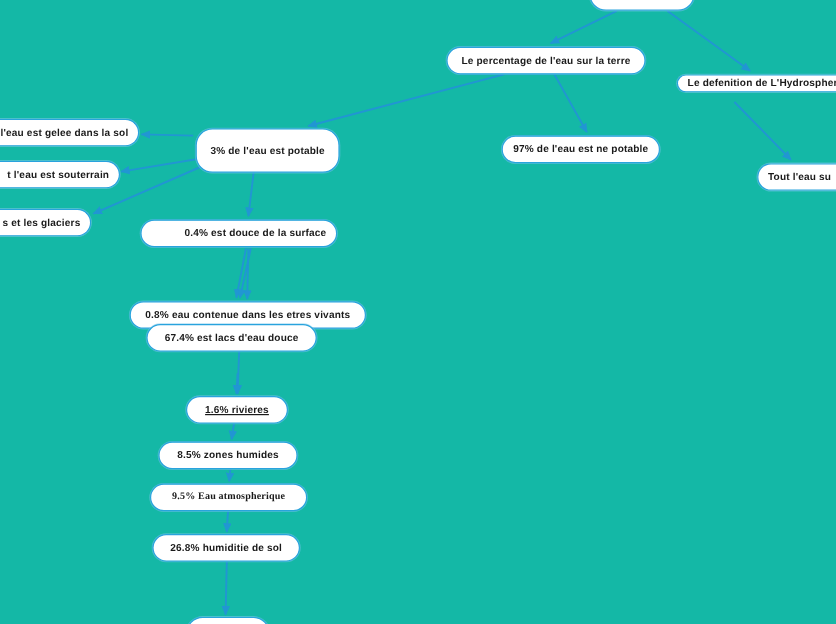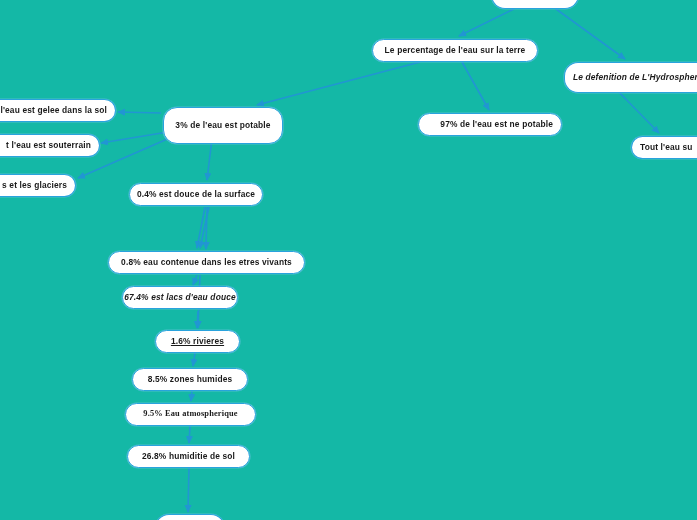--- a/index.html
+++ b/index.html
@@ -108,48 +108,48 @@
       </g>
   </svg>
 
   <div id="node-layer">
       <div class="node clip-top" style="left: 491px; top: -14px; width: 88px; height: 23px;">
         <span class="label"></span>
       </div>
       <div class="node" style="left: 372px; top: 39px; width: 166px; height: 23px;">
         <span class="label">Le percentage de l'eau sur la terre</span>
       </div>
-      <div class="node clip-right" style="left: 564px; top: 62px; width: 133px; height: 31px; font-style: italic;">
+      <div class="node clip-right" style="left: 564px; top: 62px; width: 133px; height: 15px;">
         <span class="label">Le defenition de L'Hydrospher</span>
       </div>
-      <div class="node" style="left: 418px; top: 113px; width: 144px; height: 23px; justify-content: flex-end;">
+      <div class="node" style="left: 418px; top: 113px; width: 132px; height: 23px;">
         <span class="label">97% de l'eau est ne potable</span>
       </div>
       <div class="node clip-right" style="left: 631px; top: 136px; width: 66px; height: 23px; text-align: right;">
         <span class="label">Tout l'eau su</span>
       </div>
       <div class="node" style="left: 163px; top: 107px; width: 120px; height: 37px;">
         <span class="label">3% de l'eau est potable</span>
       </div>
       <div class="node clip-left" style="left: -32px; top: 99px; width: 148px; height: 23px;">
         <span class="label">l'eau est gelee dans la sol</span>
       </div>
       <div class="node clip-left" style="left: -24px; top: 134px; width: 124px; height: 23px;">
         <span class="label">t l'eau est souterrain</span>
       </div>
       <div class="node clip-left" style="left: -30px; top: 174px; width: 106px; height: 23px;">
         <span class="label">s et les glaciers</span>
       </div>
-      <div class="node" style="left: 129px; top: 183px; width: 134px; height: 23px;">
+      <div class="node" style="left: 117px; top: 183px; width: 164px; height: 23px; justify-content: flex-end;">
         <span class="label">0.4% est douce de la surface</span>
       </div>
       <div class="node" style="left: 108px; top: 251px; width: 197px; height: 23px;">
         <span class="label">0.8% eau contenue dans les etres vivants</span>
       </div>
-      <div class="node" style="left: 122px; top: 286px; width: 116px; height: 23px; font-style: italic;">
+      <div class="node" style="left: 122px; top: 270px; width: 142px; height: 23px;">
         <span class="label">67.4% est lacs d'eau douce</span>
       </div>
       <div class="node" style="left: 155px; top: 330px; width: 85px; height: 23px; text-decoration: underline;">
         <span class="label">1.6% rivieres</span>
       </div>
       <div class="node" style="left: 132px; top: 368px; width: 116px; height: 23px;">
         <span class="label">8.5% zones humides</span>
       </div>
       <div class="node" style="left: 125px; top: 403px; width: 131px; height: 23px; font-family: Liberation Serif, serif;">
         <span class="label">9.5% Eau atmospherique</span>

